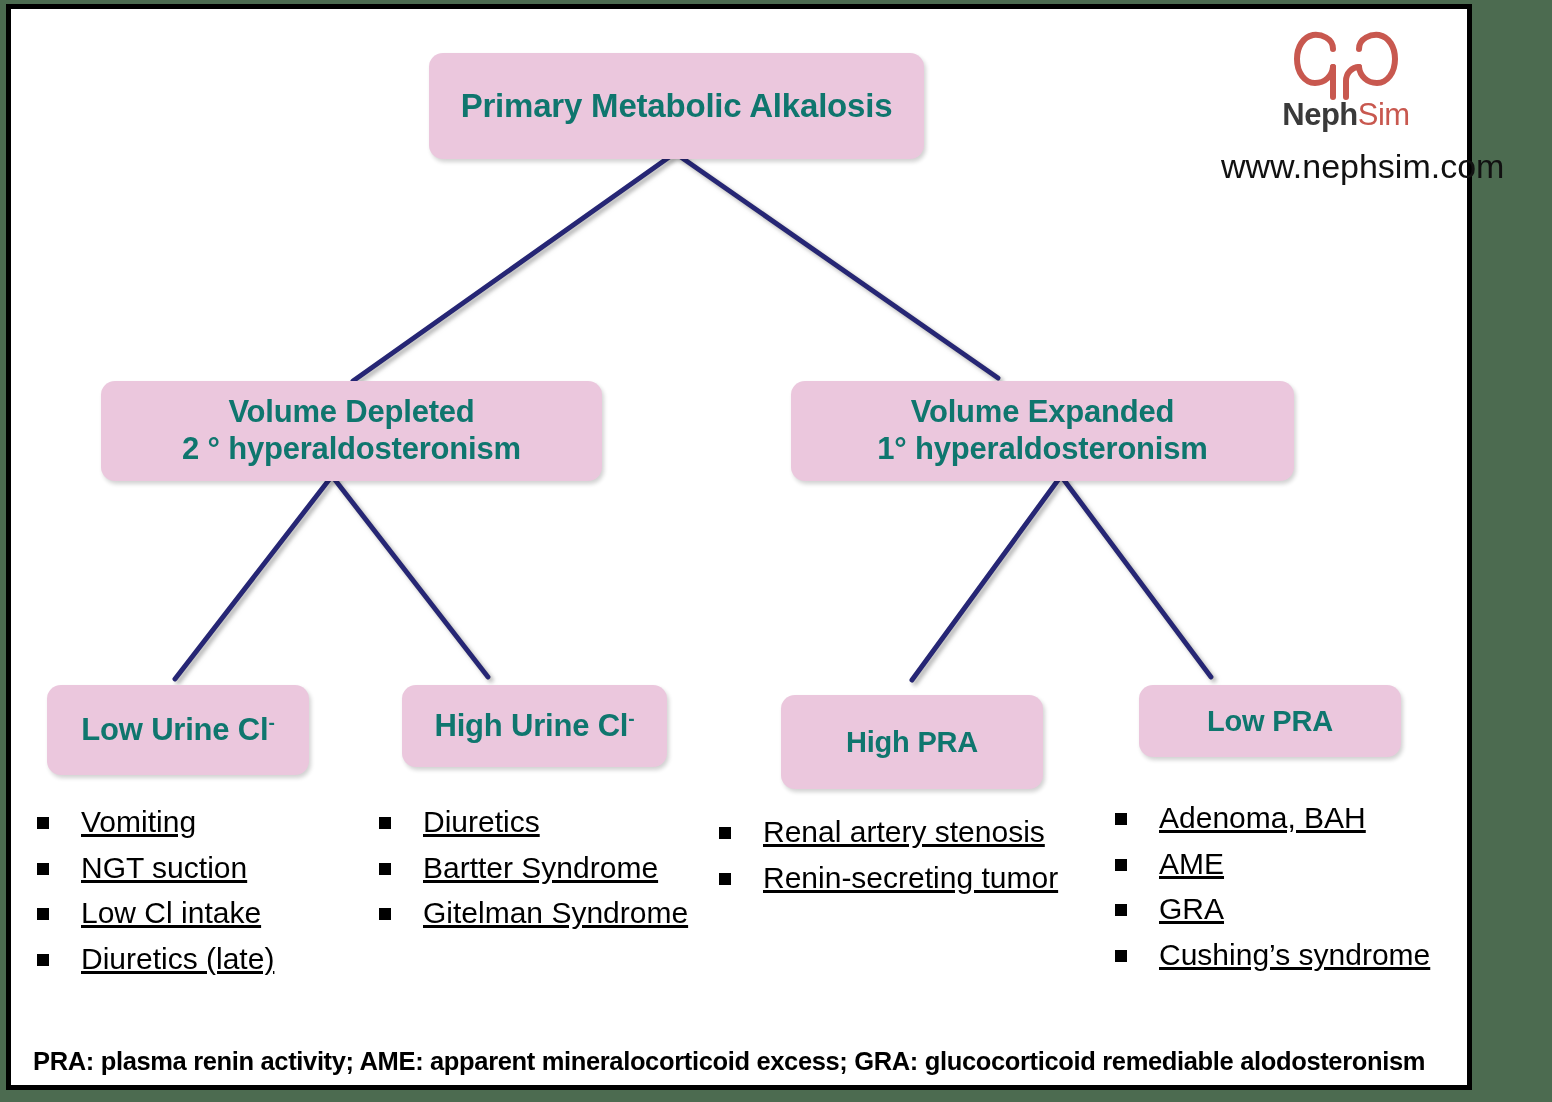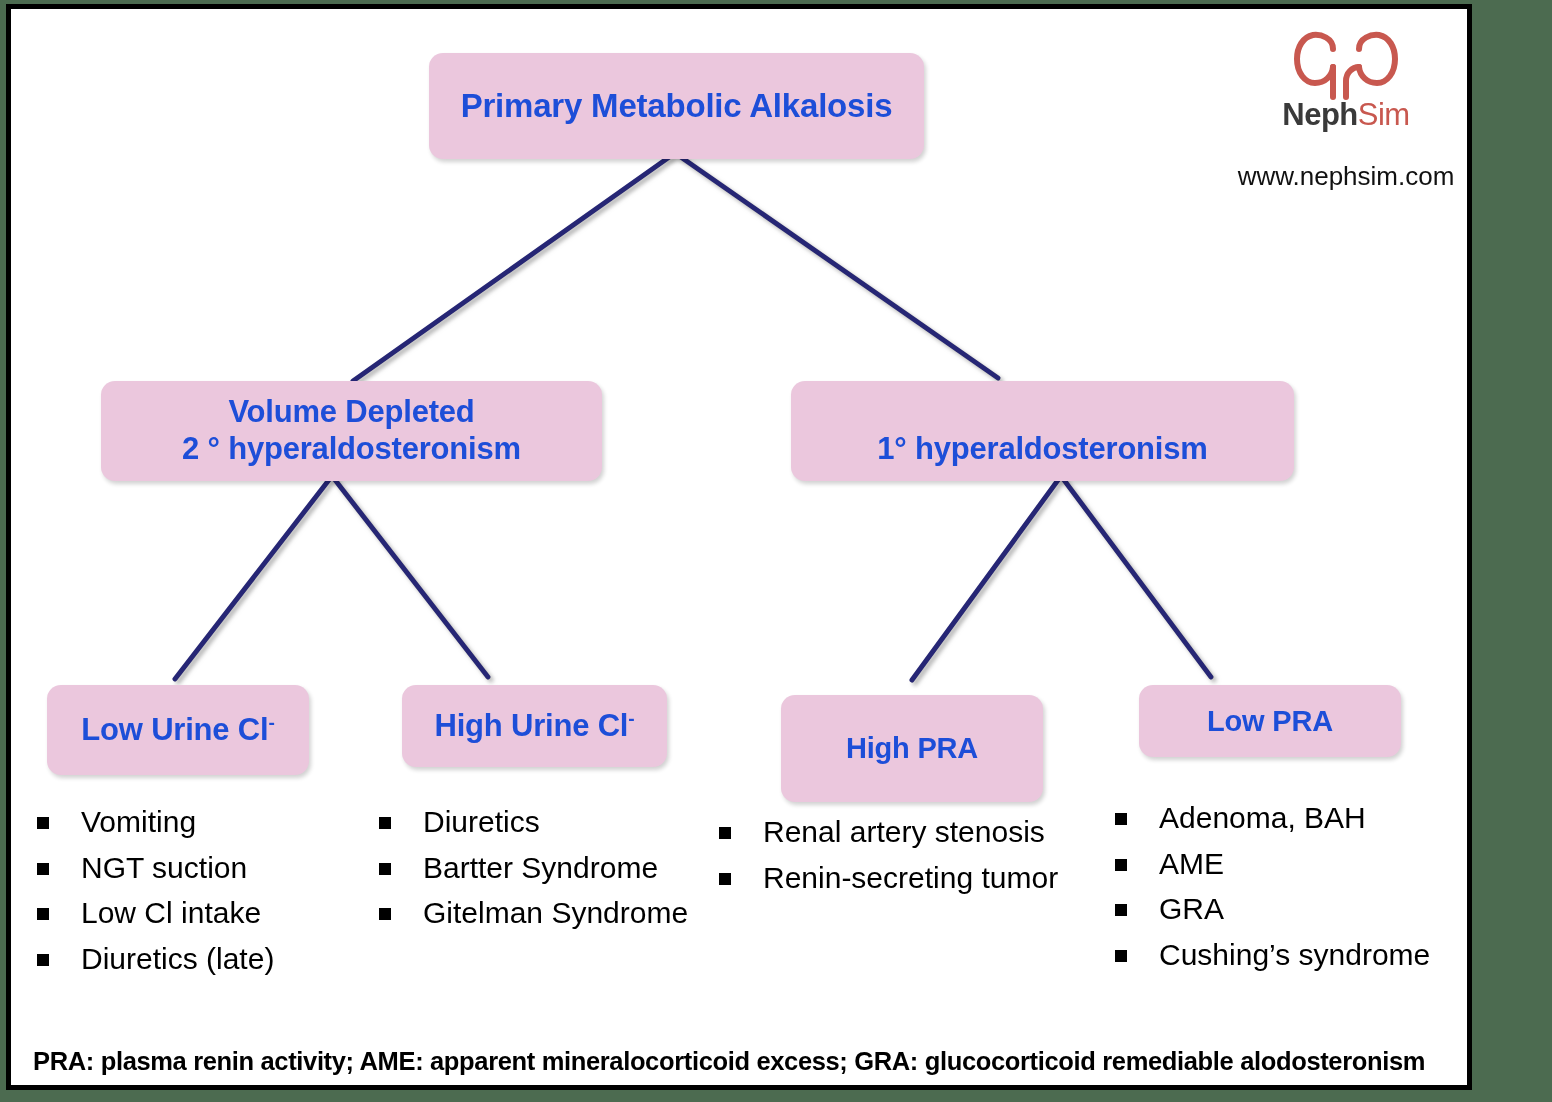--- a/index.html
+++ b/index.html
@@ -36,21 +36,21 @@
     width: 1466px;
     height: 1086px;
     pointer-events: none;
   }
   
   .node {
     position: absolute;
     background: #ebc7dd;
     border-radius: 14px;
     box-shadow: 2px 3px 4px rgba(0,0,0,0.18);
-    color: #1d4ed8;
+    color: #0f766e;
     font-weight: bold;
     display: flex;
     align-items: center;
     justify-content: center;
     text-align: center;
     line-height: 1.18;
     letter-spacing: -0.2px;
   }
   .node-root {
     left: 418px; top: 44px; width: 495px; height: 106px;
@@ -66,21 +66,21 @@
   }
   .node-l3a {
     left: 36px; top: 676px; width: 262px; height: 90px;
     font-size: 31px;
   }
   .node-l3b {
     left: 391px; top: 676px; width: 265px; height: 82px;
     font-size: 31px;
   }
   .node-l3c {
-    left: 770px; top: 686px; width: 262px; height: 107px;
+    left: 770px; top: 686px; width: 262px; height: 94px;
     font-size: 29px;
   }
   .node-l3d {
     left: 1128px; top: 676px; width: 262px; height: 72px;
     font-size: 29px;
   }
   .node sup {
     font-size: 0.62em;
     vertical-align: super;
     line-height: 0;
@@ -93,20 +93,21 @@
     list-style: none;
     color: #000000;
     font-size: 30px;
     line-height: 1.52;
     white-space: nowrap;
   }
   .bullet-list li {
     display: block;
     position: relative;
     padding-left: 52px;
+    text-decoration: underline;
   }
   .bullet-list li::before {
     content: "";
     position: absolute;
     left: 8px;
     top: 0.60em;
     width: 12px;
     height: 12px;
     background: #000000;
   }
@@ -127,22 +128,22 @@
   #logo-word {
     font-size: 31px;
     font-weight: bold;
     letter-spacing: -0.5px;
     margin-top: -4px;
     text-align: center;
   }
   #logo-word .neph { color: #3a3a3a; }
   #logo-word .sim  { color: #c8584f; font-weight: normal; }
   #logo-url {
-    margin-top: 28px;
-    font-size: 26px;
+    margin-top: 14px;
+    font-size: 34px;
     color: #111111;
   }
   
   #footer-note {
     position: absolute;
     left: 22px;
     top: 1038px;
     width: 1430px;
     font-size: 25.5px;
     font-weight: bold;
@@ -199,21 +200,21 @@
 
     <div class="node node-l2a">
       <span>
         <span>Volume Depleted</span><br>
         <span>2 </span><span>°</span><span> hyperaldosteronism</span>
       </span>
     </div>
 
     <div class="node node-l2b">
       <span>
-        <br>
+        <span>Volume Expanded</span><br>
         <span>1</span><span>°</span><span> hyperaldosteronism</span>
       </span>
     </div>
 
     <div class="node node-l3a">
       <span><span>Low Urine Cl</span><sup>-</sup></span>
     </div>
 
     <div class="node node-l3b">
       <span><span>High Urine Cl</span><sup>-</sup></span>

